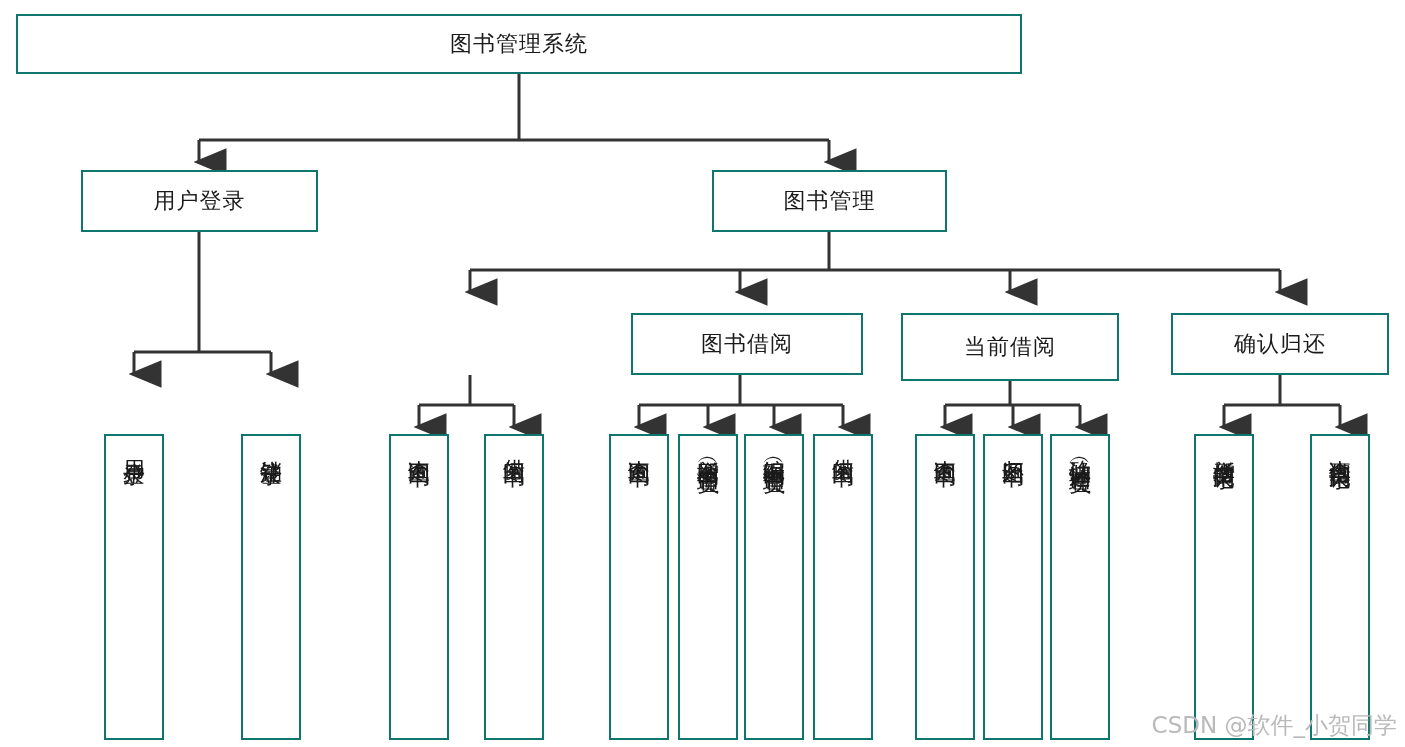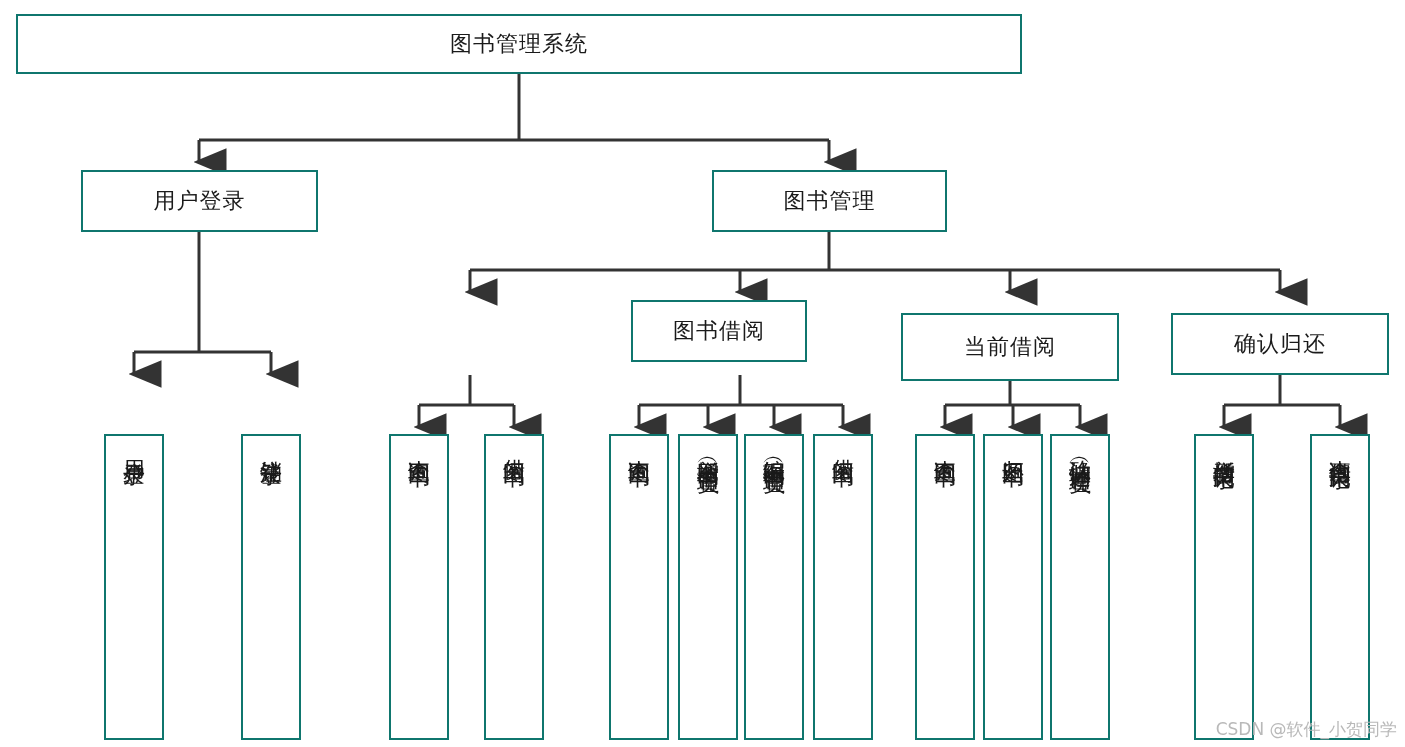--- a/index.html
+++ b/index.html
@@ -61,21 +61,21 @@
     text-orientation: upright;
     font-size: 22px;
     line-height: 1.0;
     letter-spacing: 2px;
     white-space: nowrap;
   }
   #watermark {
     position: absolute;
     right: 8px;
     bottom: 6px;
-    font-size: 17px;
+    font-size: 23px;
     color: #b9b9b9;
     z-index: 5;
     white-space: nowrap;
     font-family: "DejaVu Sans", "Liberation Sans", sans-serif;
   }
 </style>
 </head>
 <body>
 
 <div id="canvas">
@@ -127,21 +127,21 @@
     <span class="label">图书管理系统</span>
   </div>
 
   <div class="node horiz" id="n-l2-0" style="left: 81px; top: 170px; width: 237px; height: 62px;">
     <span class="label">用户登录</span>
   </div>
   <div class="node horiz" id="n-l2-1" style="left: 712px; top: 170px; width: 235px; height: 62px;">
     <span class="label">图书管理</span>
   </div>
 
-  <div class="node horiz" id="n-l3-1" style="left: 631px; top: 300px; width: 176px; height: 62px;">
+  <div class="node horiz" id="n-l3-1" style="left: 631px; top: 313px; width: 232px; height: 62px;">
     <span class="label">图书借阅</span>
   </div>
   <div class="node horiz" id="n-l3-2" style="left: 901px; top: 313px; width: 218px; height: 68px;">
     <span class="label">当前借阅</span>
   </div>
   <div class="node horiz" id="n-l3-3" style="left: 1171px; top: 313px; width: 218px; height: 62px;">
     <span class="label">确认归还</span>
   </div>
 
   <div class="node vert" id="n-lf-0" style="left: 104px; top: 434px; width: 60px; height: 306px;">

